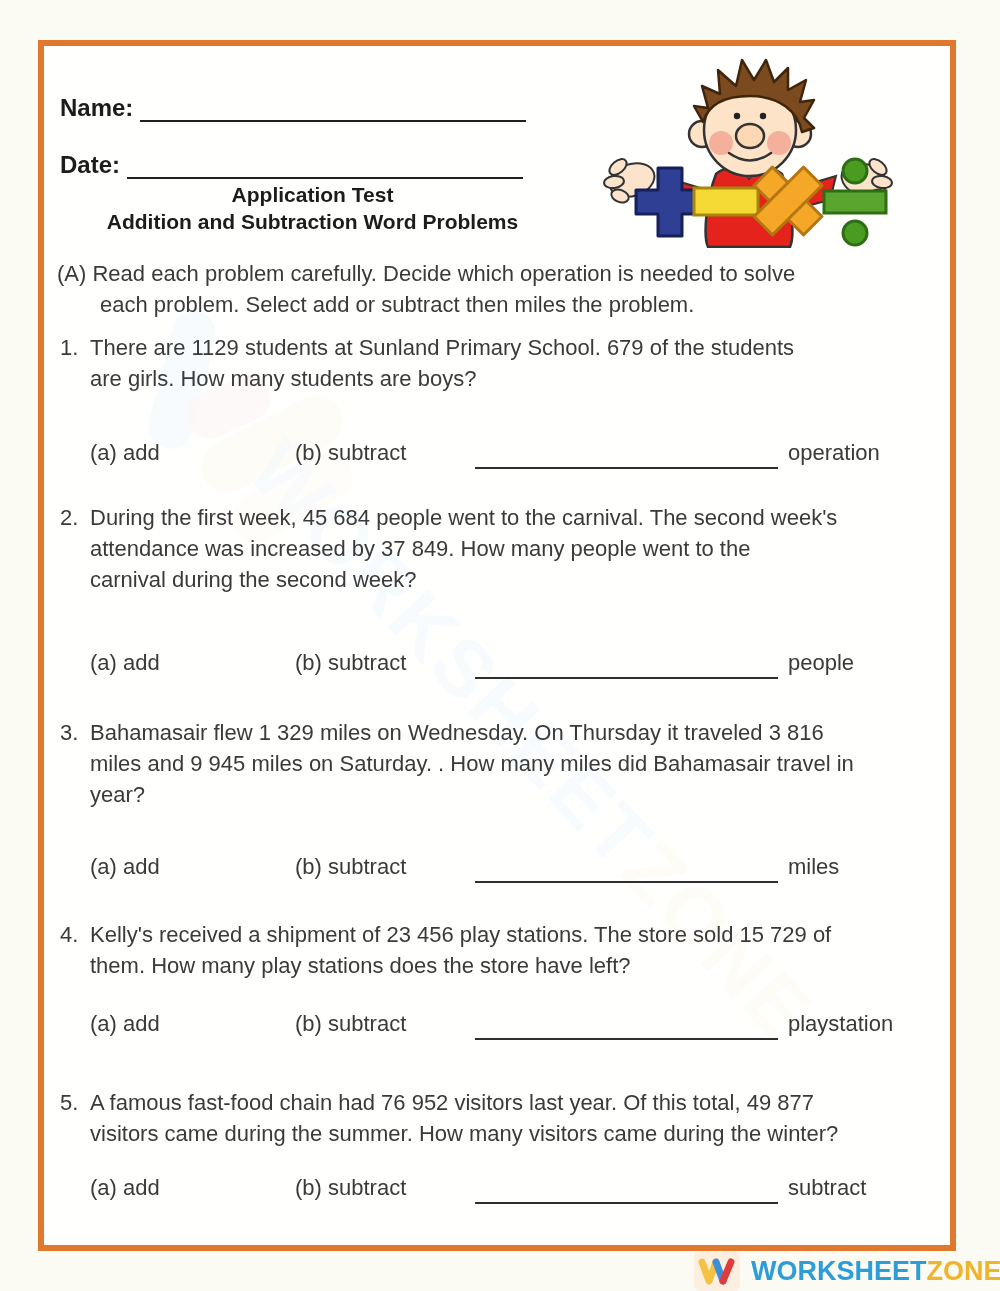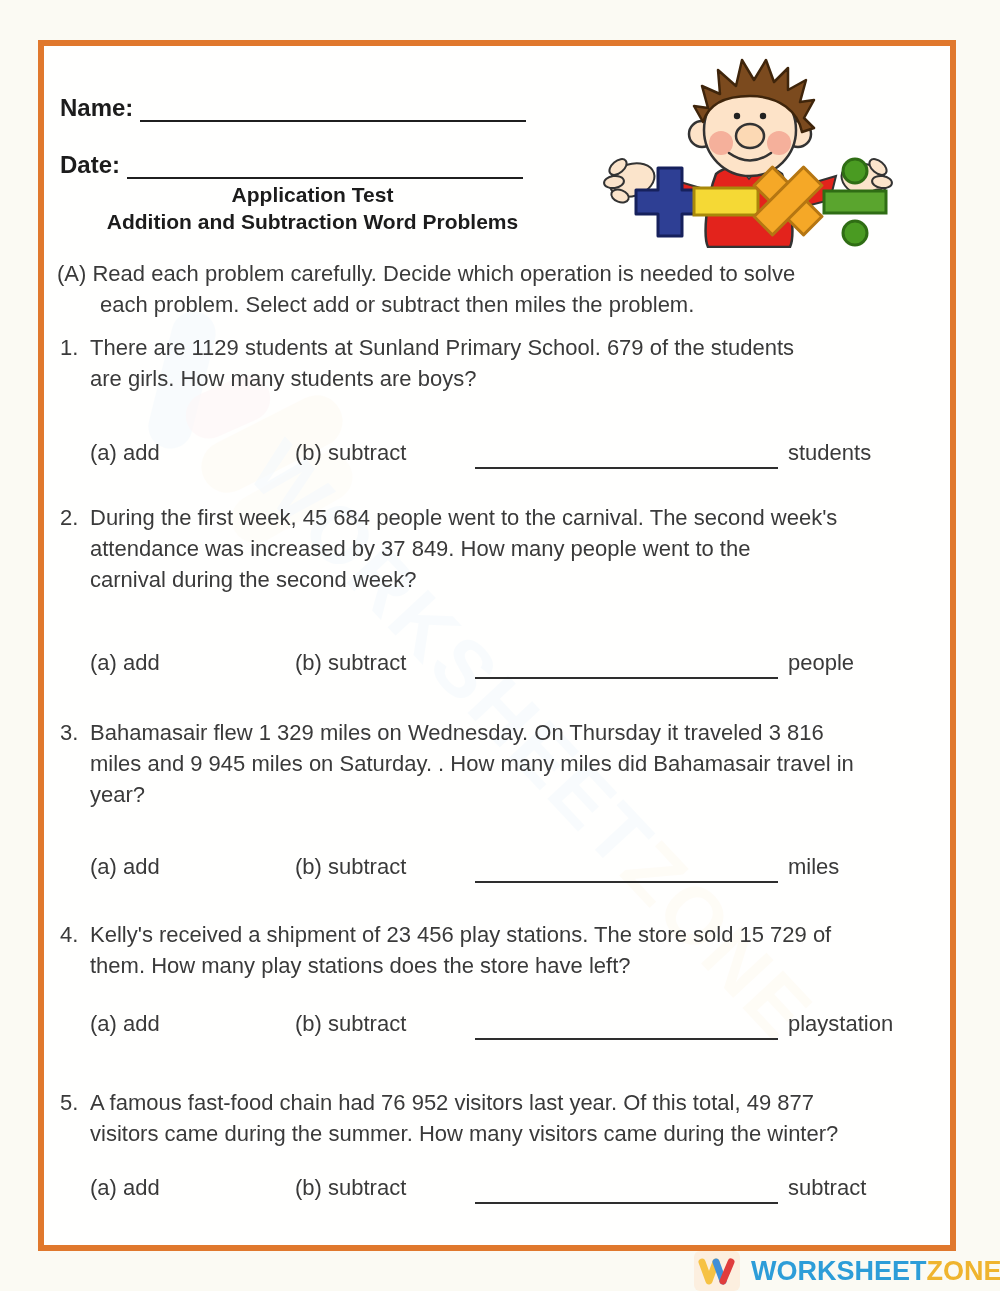--- a/index.html
+++ b/index.html
@@ -154,21 +154,21 @@
     <span class="pnum">1.</span>
     <div class="plines">
       <div>There are 1129 students at Sunland Primary School. 679 of the students</div>
       <div>are girls. How many students are boys?</div>
     </div>
   </div>
   <div class="answer-row r1">
     <span class="opt-a">(a) add</span>
     <span class="opt-b">(b) subtract</span>
     <span class="blank"></span>
-    <span class="unit">students</span>
+    <span class="unit">operation</span>
   </div>
 
   <div class="problem p2">
     <span class="pnum">2.</span>
     <div class="plines">
       <div>During the first week, 45 684 people went to the carnival. The second week's</div>
       <div>attendance was increased by 37 849.  How many people went to the</div>
       <div>carnival during the second week?</div>
     </div>
   </div>

